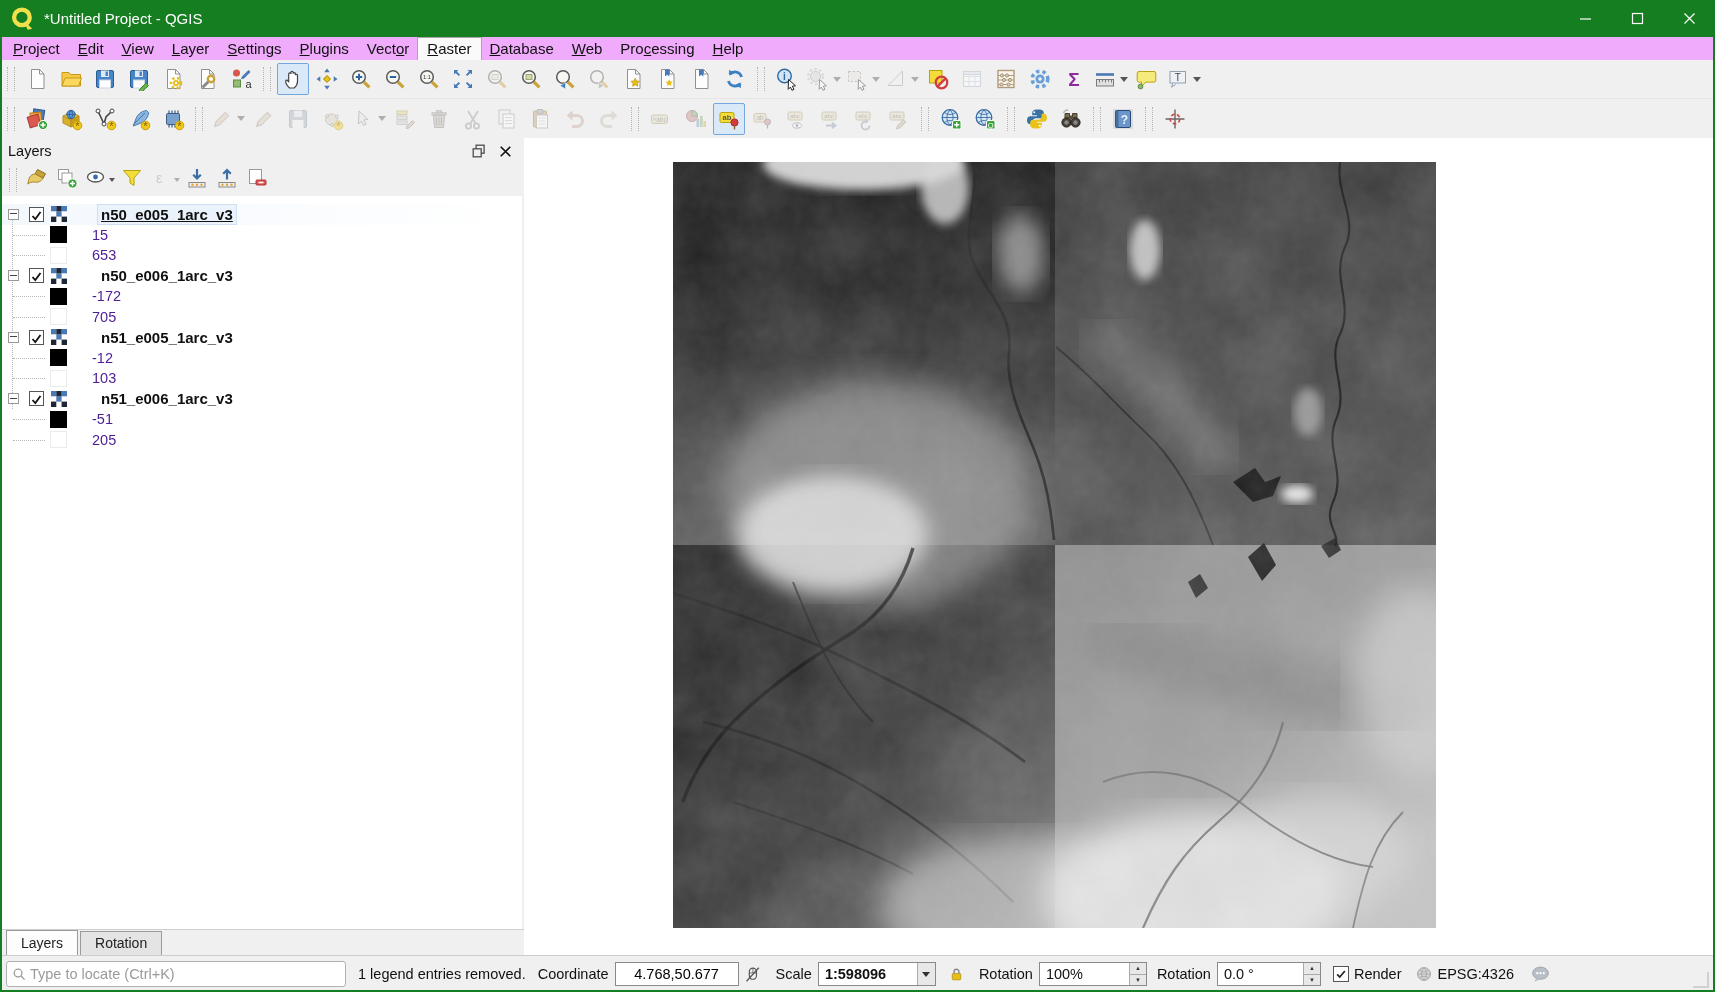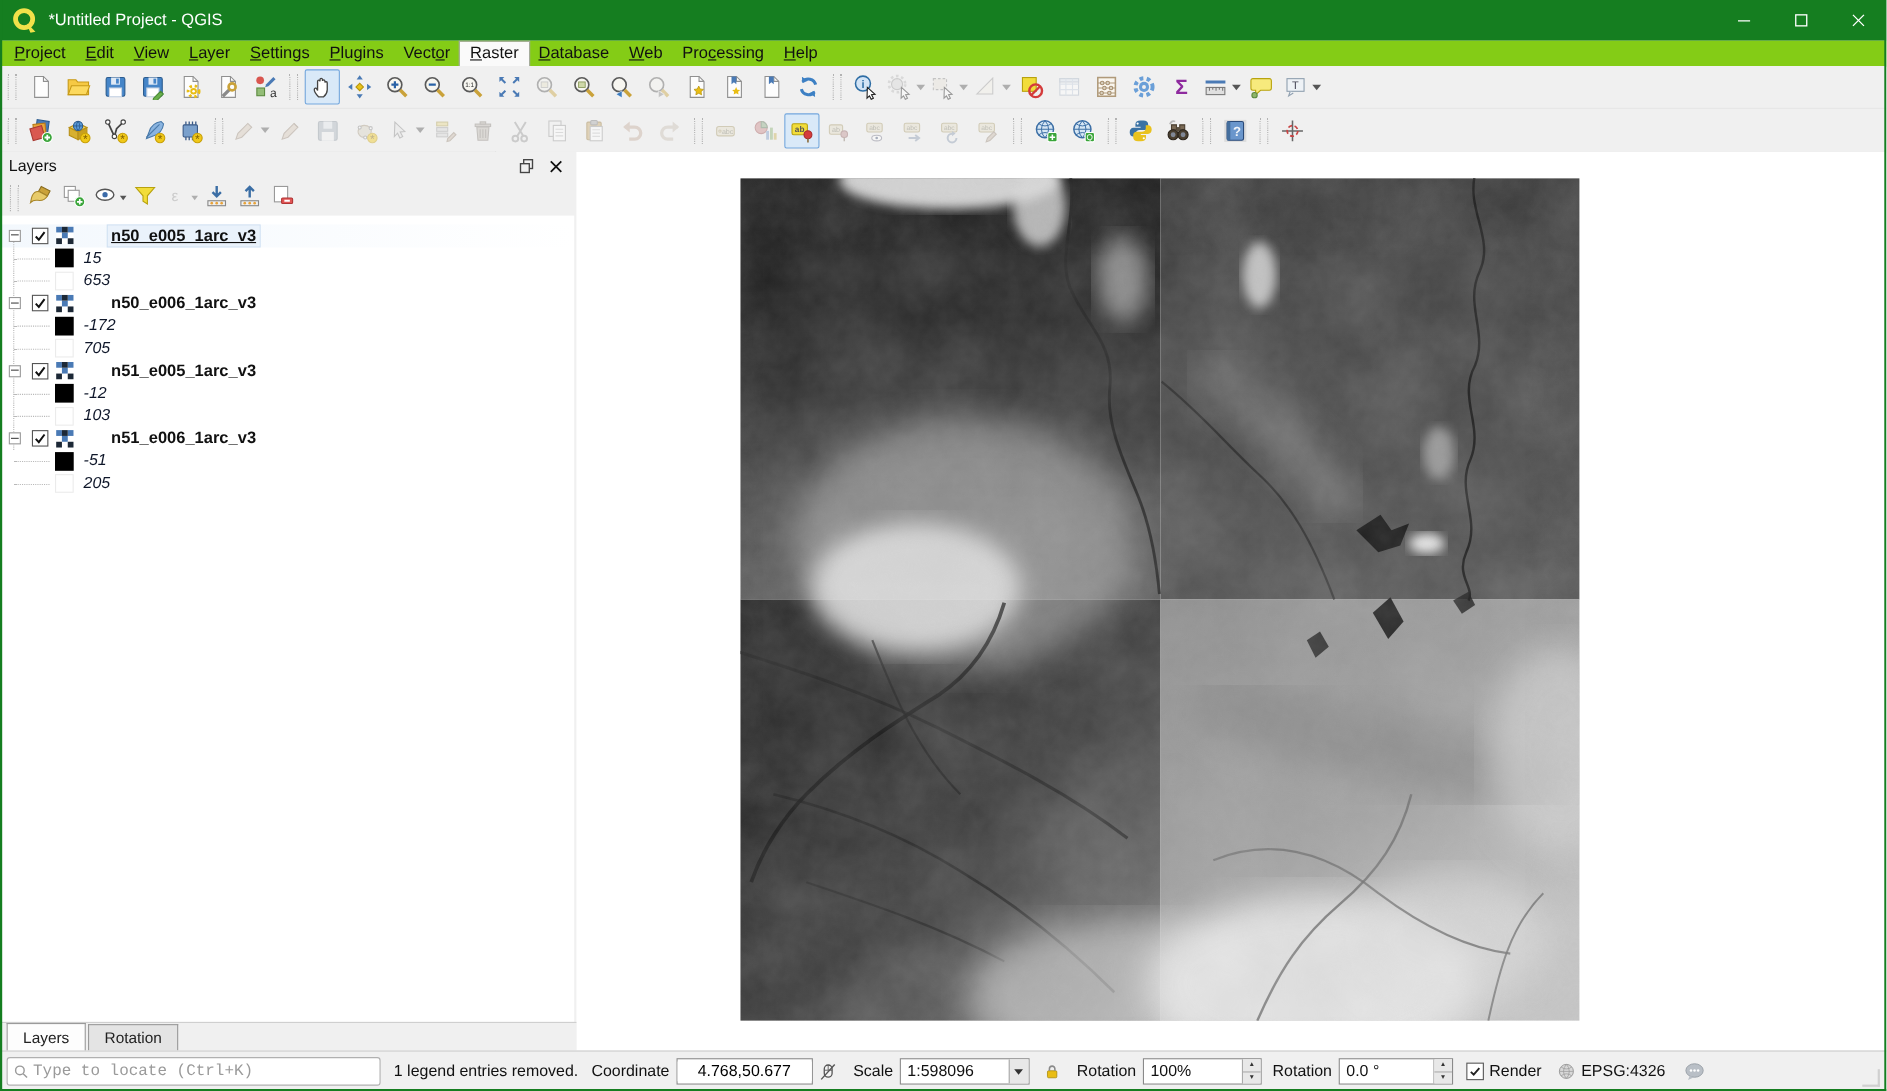--- a/index.html
+++ b/index.html
@@ -5,21 +5,21 @@
   html,body{margin:0;padding:0;}
   body{width:1715px;height:992px;overflow:hidden;font-family:"Liberation Sans","DejaVu Sans",sans-serif;background:#f0f0f0;position:relative;box-sizing:border-box;}
   .winframe{position:absolute;inset:0;border:2px solid #157e20;border-top:none;pointer-events:none;z-index:50;}
   
   .titlebar{position:absolute;left:0;top:0;right:0;height:37px;background:#157e20;display:flex;align-items:center;color:#fff;}
   .titlebar .logo{width:26px;height:26px;margin:0 8px 0 10px;}
   .titlebar .title{font-size:15px;}
   .wbtns{margin-left:auto;display:flex;height:100%;}
   .wbtn{width:52px;height:100%;display:flex;align-items:center;justify-content:center;color:#fff;font-size:15px;}
   
-  .menubar{position:absolute;left:0;top:37px;right:0;height:23px;background:#84cc16;display:flex;align-items:center;padding-left:4px;border-bottom:1px solid #e2e2e2;}
+  .menubar{position:absolute;left:0;top:37px;right:0;height:23px;background:#f0abfc;display:flex;align-items:center;padding-left:4px;border-bottom:1px solid #e2e2e2;}
   .menu-item{padding:1px 9px;font-size:15px;color:#111;height:20px;line-height:20px;}
   .menu-item.hl{background:#fafafa;outline:1px solid #a8a8a8;}
   
   .toolbar{position:absolute;left:0;right:0;background:#f0f0f0;display:flex;align-items:center;padding-left:2px;}
   #toolbar1{top:60px;height:38px;border-bottom:1px solid #e5e5e5;}
   #toolbar2{top:99px;height:39px;border-bottom:1px solid #dcdcdc;}
   .handle{width:6px;height:24px;border-left:1px dotted #b2b2b2;border-right:1px dotted #b2b2b2;margin:0 5px;}
   .tbtn{height:30px;min-width:30px;display:flex;align-items:center;justify-content:center;border-radius:2px;border:1px solid transparent;margin:0 1px;}
   .tbtn.disabled{opacity:.42;}
   .tbtn.active{background:#d9e9f8;border:1px solid #74a7dd;}
@@ -37,40 +37,40 @@
   .tree{position:absolute;left:0;top:58px;right:2px;bottom:26px;background:#fff;overflow:hidden;}
   .trow{position:relative;height:20.5px;display:flex;align-items:center;}
   .trow .expander{position:absolute;left:8px;width:9px;height:9px;border:1px solid #999;background:#fff;z-index:2;}
   .trow .expander:after{content:"";position:absolute;left:1px;right:1px;top:3.5px;height:1px;background:#444;}
   .trow .cb{position:absolute;left:29px;width:13px;height:13px;border:1px solid #555;background:#fff;}
   .trow .licon{position:absolute;left:51px;width:16px;height:16px;}
   .lname{position:absolute;left:74px;font-size:15px;font-weight:bold;color:#101010;white-space:nowrap;padding:0 3px;line-height:19px;margin-left:24px;}
   .trow.sel .lname{text-decoration:underline;background:#eaf2fb;outline:1px solid #cfe0f2;}
   .trow.sel{background:linear-gradient(90deg,#f3f8fd,#fff);}
   .swatch{position:absolute;left:50px;width:15px;height:15px;border:1px solid rgba(0,0,0,.08);}
-  .lval{position:absolute;left:76px;font-size:14.5px;color:#0f172a;font-style:italic;}
+  .lval{position:absolute;left:92px;font-size:14.5px;color:#4c1d95;}
   .vline{position:absolute;left:12px;width:1px;border-left:1px dotted #b8b8b8;z-index:1;}
   .hstub{position:absolute;left:13px;height:1px;width:32px;border-top:1px dotted #b8b8b8;top:10px;}
   
   .tabbar{position:absolute;left:0;bottom:0;height:26px;display:flex;align-items:flex-end;padding-left:6px;background:#f0f0f0;width:100%;border-top:1px solid #cfcfcf;box-sizing:border-box;}
   .tab{font-size:14px;padding:2px 14px 3px;border:1px solid #9a9a9a;border-bottom:none;background:#e4e4e4;margin-right:2px;height:18px;line-height:18px;color:#222;}
   .tab.active{background:#fdfdfd;height:20px;line-height:20px;margin-bottom:-1px;}
   
   .canvas{position:absolute;left:450px;top:138px;right:0;bottom:37px;background:#fff;border-left:1px solid #b0b0b0;}
   .raster{position:absolute;left:222px;top:24px;width:763px;height:766px;}
   
   .statusbar{position:absolute;left:0;right:0;bottom:0;height:37px;background:#f0f0f0;border-top:1px solid #cdcdcd;display:flex;align-items:center;font-size:14.5px;color:#111;padding:0 6px;box-sizing:border-box;}
   .locator{width:330px;height:24px;border:1px solid #b0b0b0;border-radius:3px;background:#fff;display:flex;align-items:center;padding:0 4px;margin-right:12px;}
-  .locator input{border:none;outline:none;flex:1;font-size:14.5px;font-family:Liberation Mono, monospace;color:#c2410c;background:transparent;}
+  .locator input{border:none;outline:none;flex:1;font-size:14.5px;font-family:Liberation Sans, sans-serif;color:#c2410c;background:transparent;}
   .locator input::placeholder{color:#9a9a9a;}
   .sb-label{margin:0 6px 0 10px;white-space:nowrap;}
   .sb-msg{white-space:nowrap;margin-right:2px;}
   .sb-field{height:24px;border:1px solid #8a8a8a;background:#fff;display:flex;align-items:center;box-sizing:border-box;}
   .coord{width:118px;text-align:center;font-size:14.5px;font-family:inherit;border:none;outline:none;}
-  .combo{width:118px;justify-content:space-between;padding-left:6px;}
+  .combo{width:118px;justify-content:space-between;padding-left:6px;font-weight:bold;}
   .combo .arrowbtn{width:17px;height:100%;background:#e8e8e8;border-left:1px solid #aaa;display:flex;align-items:center;justify-content:center;}
   .combo .arrowbtn:after{content:"";border-left:4px solid transparent;border-right:4px solid transparent;border-top:5px solid #333;}
   .spin{padding-left:6px;justify-content:space-between;}
   .spin .val{flex:1;}
   .spinbtns{width:16px;height:100%;display:flex;flex-direction:column;border-left:1px solid #aaa;}
   .spinbtns div{flex:1;background:#e8e8e8;display:flex;align-items:center;justify-content:center;font-size:6px;color:#333;}
   .spinbtns div+div{border-top:1px solid #aaa;}
   .cbx{width:14px;height:14px;border:1px solid #555;background:#fff;display:flex;align-items:center;justify-content:center;margin-right:5px;}
   .sb-check{display:flex;align-items:center;margin-left:12px;text-align:right;}
   .sb-icon{margin:0 4px;display:flex;align-items:center;}

